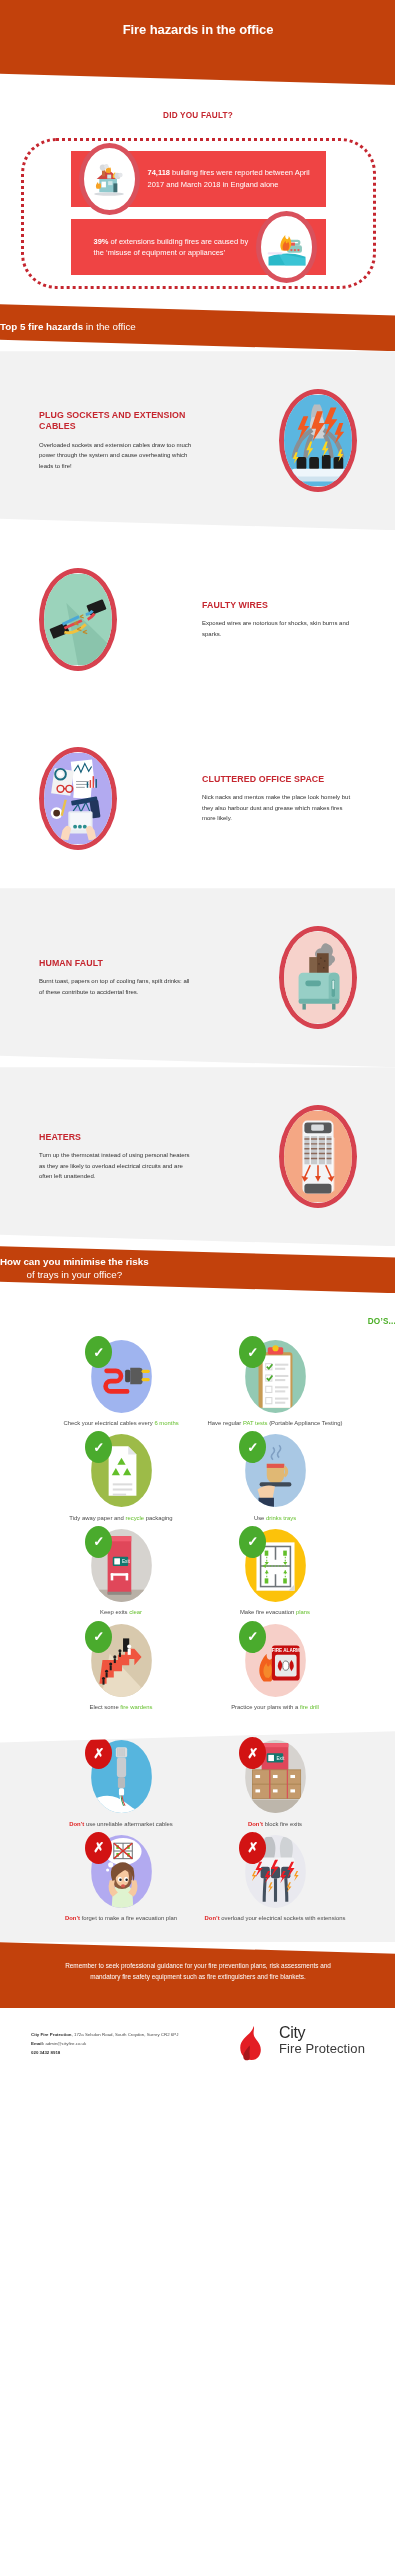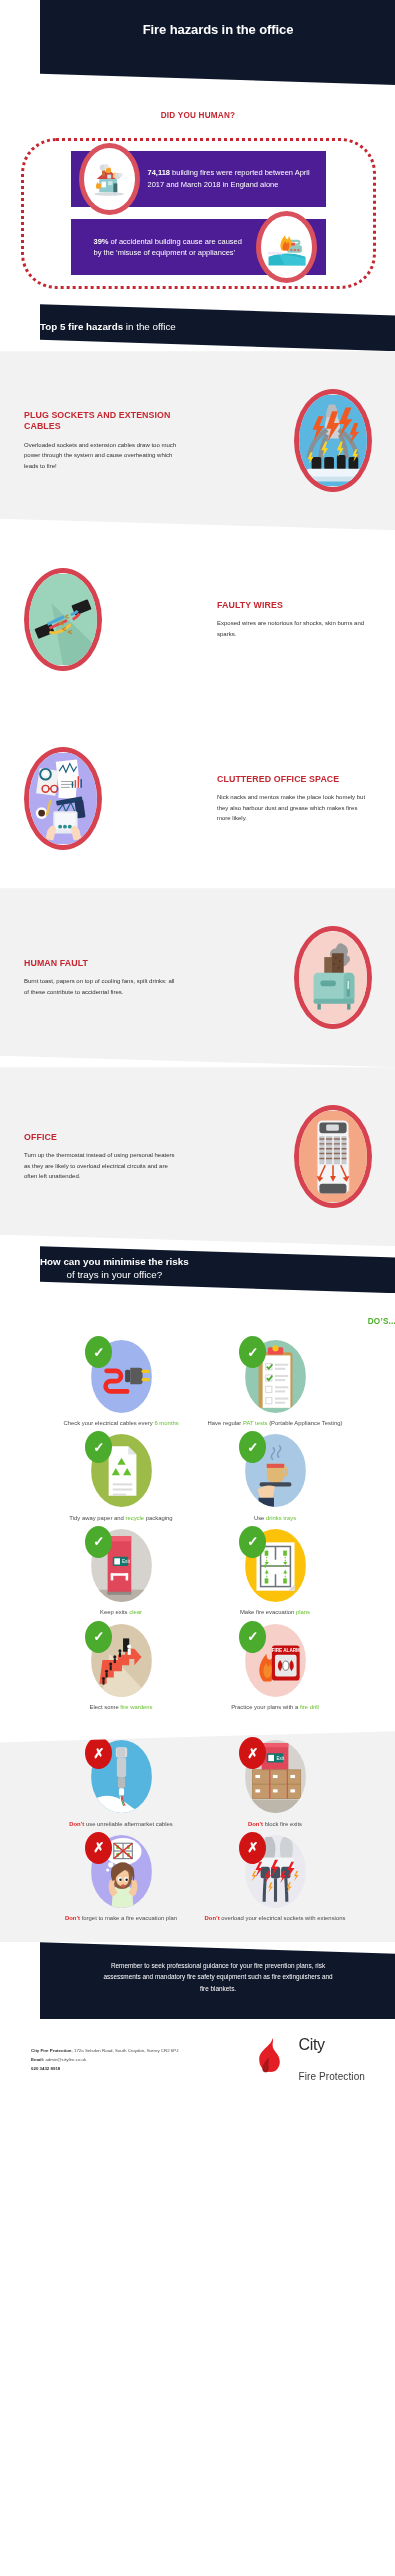--- a/index.html
+++ b/index.html
@@ -11,21 +11,21 @@
   }
   .page {
     position: relative;
     width: 396px;
     height: 2785px;
     overflow: hidden;
     background: #ffffff;
   }
 
   
-  .band-red { background: #0f172a; color: #fff; margin-left: 40px; }
+  .band-red { background: #c2410c; color: #fff; }
   .band-grey { background: #f2f2f2; }
 
   .slant-bottom-right {
     
     clip-path: polygon(0 0, 100% 0, 100% 100%, 0 calc(100% - 11.3px));
   }
   .slant-bottom-left {
     clip-path: polygon(0 0, 100% 0, 100% calc(100% - 11.3px), 0 100%);
   }
   .slant-top-right {
@@ -77,21 +77,21 @@
     position: absolute;
     inset: 0;
     border: 3.6px dotted #c5262f;
     border-radius: 35px;
     pointer-events: none;
   }
   .stat-card {
     position: relative;
     width: 255px;
     min-height: 56px;
-    background: #4c1d95;
+    background: #ef4444;
     display: flex;
     align-items: center;
     color: #fff;
     margin: 0 auto 0;
   }
   .stat-card.left-icon { padding-left: 77px; padding-right: 13.4px; }
   .stat-card.right-icon { padding-right: 77px; padding-left: 23px; margin-top: 12.4px; }
   .stat-text {
     font-size: 7.5px;
     line-height: 1.55;
@@ -126,21 +126,21 @@
     padding-bottom: 3.1px;
   }
   .title-band .t b { font-weight: bold; }
 
   
   .hazard {
     position: relative;
     display: flex;
     align-items: center;
     height: 179px;
-    padding: 0 24px;
+    padding: 0 39px;
   }
   .hazard .txt { width: 155px; }
   .hazard.img-right .txt { order: 1; }
   .hazard.img-right .ill { order: 2; margin-left: auto; }
   .hazard.img-left .ill { order: 1; }
   .hazard.img-left .txt { order: 2; margin-left: auto; }
   .haz-title {
     color: #c5262f;
     font-weight: bold;
     font-size: 8.8px;
@@ -224,35 +224,35 @@
   .foot {
     display: flex;
     align-items: center;
     justify-content: space-between;
     padding: 17.5px 31px 12.4px;
   }
   .foot-lines { font-size: 4.4px; line-height: 2.1; color: #4d4d4d; }
   .foot-lines b { font-weight: bold; color: #2f2f2f; }
   .brand { display: flex; align-items: flex-start; gap: 17px; justify-content: flex-end; }
   .brand-text .b1 { font-size: 16px; color: #2b2b2b; line-height: 0.95; letter-spacing: -0.3px; }
-  .brand-text .b2 { font-size: 10px; color: #3a3a3a; margin-top: 19px; letter-spacing: 0.1px; }
+  .brand-text .b2 { font-size: 13px; color: #3a3a3a; margin-top: 0; letter-spacing: 0.1px; }
 
   svg { display: block; }
 </style>
 </head>
 <body>
 
 <div class="page">
 
   <section class="header band-red slant-bottom-right">
     <h1>Fire hazards in the office</h1>
   </section>
 
   <section class="dyk-wrap">
-    <div class="dyk-title">DID YOU HUMAN?</div>
+    <div class="dyk-title">DID YOU FAULT?</div>
 
     <div class="dotted-frame">
 
       <div class="stat-card left-icon">
         <div class="stat-badge at-left">
           <svg width="44" height="44" viewBox="0 0 100 100">
             <ellipse cx="50" cy="84" rx="34" ry="4" fill="#d7dade"></ellipse>
             <rect x="28" y="46" width="40" height="34" fill="#8fc9cd"></rect>
             <polygon points="48,28 74,50 22,50" fill="#d0443f"></polygon>
             <rect x="34" y="30" width="7" height="14" fill="#c76a3c"></rect>
@@ -269,21 +269,21 @@
               <circle cx="76" cy="41" r="5" fill="#e4e6e9"></circle>
           </svg>
         </div>
         <div class="stat-text">
           <b>74,118</b><span> building fires were reported between April 2017 and March 2018 in England alone</span>
         </div>
       </div>
 
       <div class="stat-card right-icon">
         <div class="stat-text">
-          <b>39%</b><span> of accidental building cause are caused by the ‘misuse of equipment or appliances’</span>
+          <b>39%</b><span> of extensions building fires are caused by the ‘misuse of equipment or appliances’</span>
         </div>
         <div class="stat-badge at-right">
           <svg width="46" height="44" viewBox="0 0 100 100">
             <path d="M8 72 Q50 58 92 72 L92 92 L8 92 Z" fill="#2bb9c9"></path>
             <path d="M30 64 L92 76 L92 92 L46 92 Z" fill="#49cede" opacity=".55"></path>
             <rect x="6" y="62" width="34" height="5" rx="2.5" fill="#efe6f7"></rect>
             <rect x="50" y="46" width="34" height="17" rx="5" fill="#8fc9bf"></rect>
             <rect x="54" y="36" width="24" height="8" rx="4" fill="none" stroke="#8fc9bf" stroke-width="5"></rect>
             <rect x="54" y="40" width="14" height="7" fill="#e8584f"></rect>
             <circle cx="60" cy="57" r="2.6" fill="#e8584f"></circle>
@@ -438,21 +438,21 @@
         <rect x="98" y="98" width="7" height="36" rx="3.5" fill="#5ea79d"></rect>
         <rect x="99.6" y="100" width="3.8" height="18" rx="1.9" fill="#cfeae5"></rect>
         <rect x="38" y="148" width="7" height="12" fill="#5f9a92"></rect>
         <rect x="99" y="148" width="7" height="12" fill="#5f9a92"></rect>
       </svg>
     </div>
   </section>
 
   <section class="hazard img-right band-grey slant-bottom-right">
     <div class="txt">
-      <div class="haz-title">OFFICE</div>
+      <div class="haz-title">HEATERS</div>
       <div class="haz-body">Turn up the thermostat instead of using personal heaters as they are likely to overload electrical circuits and are often left unattended.</div>
     </div>
     <div class="ill">
       <svg width="72" height="97" viewBox="0 0 140 188">
         <rect width="140" height="188" fill="#f4a784"></rect>
         <rect x="38" y="20" width="64" height="150" rx="10" fill="#f3f4f6"></rect>
         <rect x="42" y="24" width="56" height="22" rx="6" fill="#58595b"></rect>
         <rect x="56" y="28" width="26" height="13" rx="3" fill="#d9dcdf"></rect>
         <rect x="42" y="52" width="56" height="58" fill="#c8cacd"></rect>
         <g stroke="#8d6a5a" stroke-width="3">

